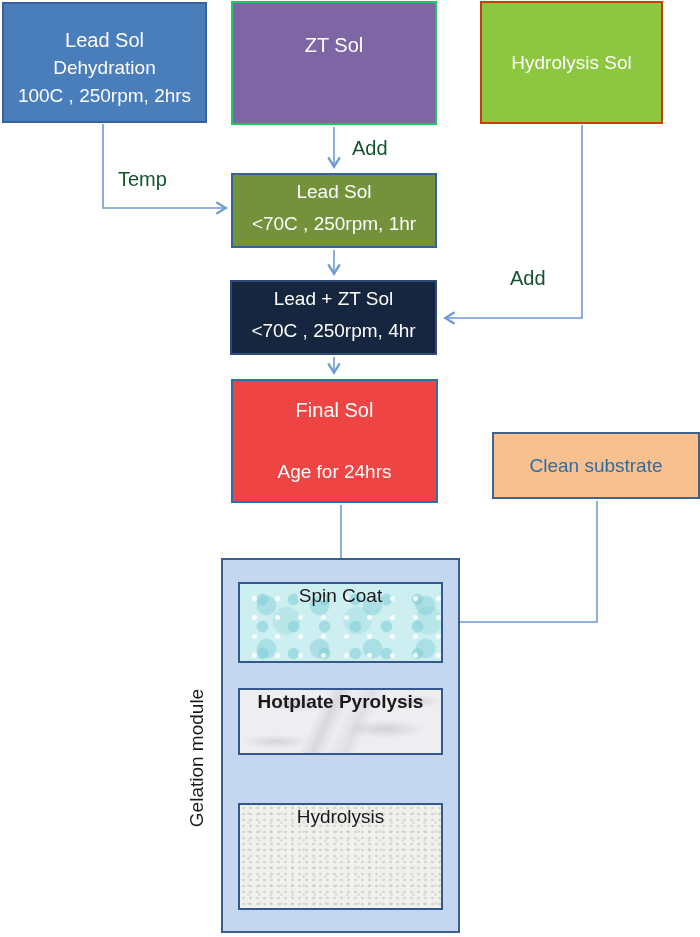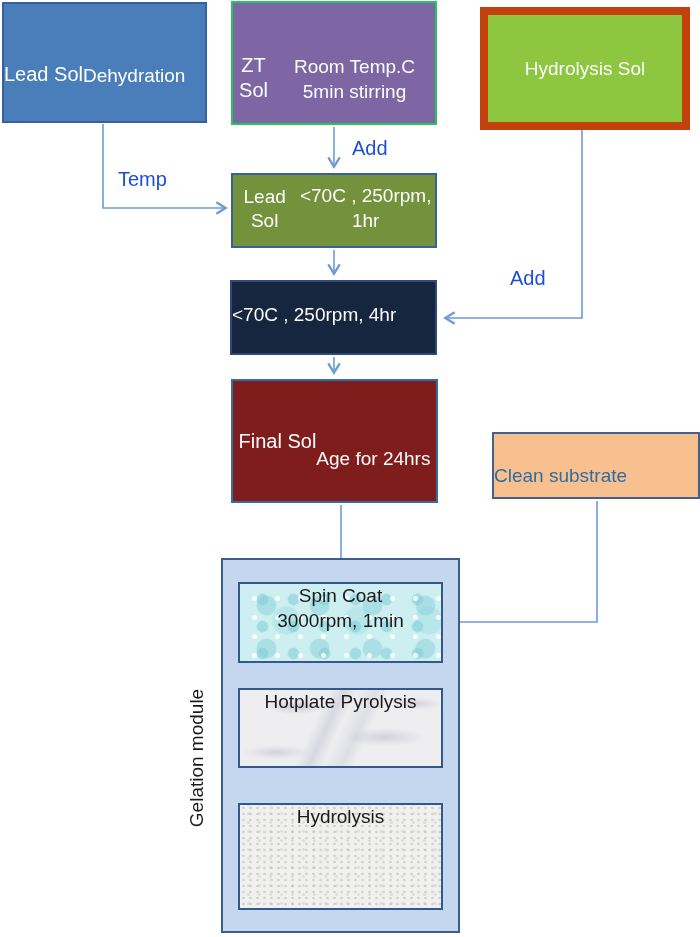--- a/index.html
+++ b/index.html
@@ -1,74 +1,75 @@
 <!DOCTYPE html>
 <html><head>
 <meta charset="utf-8">
 <style>
   html,body{margin:0;padding:0;}
   body{
     width:700px;height:937px;position:relative;background:#ffffff;
     font-family:"Liberation Sans", sans-serif;overflow:hidden;
   }
   .node{
-    position:absolute;box-sizing:border-box;display:flex;flex-direction:row;
+    position:absolute;box-sizing:border-box;display:flex;flex-direction:column;
     align-items:center;color:#fdfdfd;text-align:center;
   }
   .node .title{font-size:20px;line-height:1.25;}
   .node .detail{font-size:19px;line-height:1.3;}
   
   #lead-sol-source{left:2px;top:2px;width:205px;height:121px;background:#4A7EBB;border:2px solid #37619E;padding-top:24px;}
   #lead-sol-source .detail{margin-top:3px;}
   #zt-sol{left:231px;top:1px;width:206px;height:124px;background:#7D66A3;border:2px solid #22c55e;padding-top:30px;}
   #zt-sol .detail{margin-top:3px;}
-  #hydrolysis-sol{left:480px;top:7px;width:210px;height:123px;background:#8DC63F;border:8px solid #c2410c;justify-content:center;}
+  #hydrolysis-sol{left:480px;top:1px;width:183px;height:123px;background:#8DC63F;border:2px solid #c2410c;justify-content:center;}
   #hydrolysis-sol .title{font-size:19px;}
   
   #lead-sol-cooled{left:231px;top:173px;width:206px;height:75px;background:#74923B;border:2px solid #37619E;justify-content:space-between;padding:5px 0 9px;}
   #lead-sol-cooled .title{font-size:19px;}
   #lead-zt-sol{left:230px;top:280px;width:207px;height:75px;background:#16263E;border:2px solid #2F4A78;justify-content:space-between;padding:5px 0 9px;}
   #lead-zt-sol .title{font-size:19px;}
-  #final-sol{left:231px;top:379px;width:207px;height:124px;background:#7f1d1d;border:2px solid #2F6EA8;justify-content:center;}
+  #final-sol{left:231px;top:379px;width:207px;height:124px;background:#ef4444;border:2px solid #2F6EA8;justify-content:center;}
   #final-sol .detail{margin-top:37px;}
   #clean-substrate{left:492px;top:432px;width:208px;height:67px;background:#F9C08F;border:2px solid #44618C;justify-content:flex-start;padding-top:20px;}
   #clean-substrate .title{color:#2E6DA4;font-size:19px;}
   
   #gelation-container{position:absolute;left:221px;top:558px;width:239px;height:375px;background:#C5D7EF;border:2px solid #3A5F8F;box-sizing:border-box;}
   .proc{position:absolute;box-sizing:border-box;border:2px solid #33598C;display:flex;flex-direction:column;justify-content:flex-start;align-items:center;color:#1a1a1a;text-align:center;}
   .proc .title,.proc .detail{font-size:19px;line-height:1.3;}
   #spin-coat{left:238px;top:582px;width:205px;height:81px;
     background-color:#cdeff1;
     background-image:
       radial-gradient(circle, rgba(255,255,255,.85) 2px, transparent 3px),
       radial-gradient(circle, rgba(126,204,214,.55) 5px, rgba(126,204,214,0) 6.5px),
       radial-gradient(circle, rgba(126,204,214,.45) 9px, rgba(126,204,214,0) 10.5px),
       radial-gradient(circle, rgba(170,224,230,.6) 13px, rgba(170,224,230,0) 15px);
     background-size:23px 19px, 31px 27px, 53px 43px, 71px 59px;
     background-position:3px 5px, 7px 2px, 0 0, 11px 7px;
   }
-  #hotplate-pyrolysis{left:238px;top:688px;width:205px;height:80px;
+  #hotplate-pyrolysis{left:238px;top:688px;width:205px;height:67px;
     background-color:#eeeef1;
     background-image:
       radial-gradient(ellipse 42px 11px at 28% 22%, rgba(148,152,168,.38), transparent 70%),
       radial-gradient(ellipse 58px 13px at 72% 62%, rgba(148,152,168,.32), transparent 70%),
       radial-gradient(ellipse 48px 10px at 18% 82%, rgba(148,152,168,.3), transparent 70%),
       radial-gradient(ellipse 36px 9px at 88% 18%, rgba(148,152,168,.3), transparent 70%),
       linear-gradient(115deg, transparent 38%, rgba(158,162,178,.28) 44%, transparent 50%, rgba(158,162,178,.2) 58%, transparent 63%);
+    font-weight: bold;
   }
   #tube-furnace-annealing{left:238px;top:803px;width:205px;height:107px;
     background-color:#f0f0ee;
     background-image:
       radial-gradient(circle, rgba(168,168,162,.4) 1px, transparent 1.7px),
       radial-gradient(circle, rgba(190,190,184,.38) 1px, transparent 1.7px);
     background-size:7px 6px, 11px 9px;
     background-position:0 0, 3px 4px;
   }
   
-  .edge-label{position:absolute;color:#1d4ed8;font-size:20px;white-space:nowrap;}
+  .edge-label{position:absolute;color:#14532d;font-size:20px;white-space:nowrap;}
   #label-cool{left:118px;top:168px;}
   #label-add-zt{left:352px;top:137px;}
   #label-add-hydrolysis{left:510px;top:267px;}
   #gelation-label{
     position:absolute;left:122px;top:747px;width:150px;height:22px;
     text-align:center;font-size:19px;color:#1a1a1a;white-space:nowrap;
     transform:rotate(-90deg);
   }
   #connector-layer{position:absolute;left:0;top:0;}
 </style>
@@ -93,52 +94,52 @@
     <path d="M341,774 L341,796" marker-end="url(#arrowhead)"></path>
   </g>
 </svg>
 
 <div id="gelation-container"></div>
 <div id="gelation-label">Gelation module</div>
 
 <div class="node" id="lead-sol-source">
   <div class="title">Lead Sol</div>
   <div class="detail">Dehydration</div>
+  <div class="detail">100C , 250rpm, 2hrs</div>
 </div>
 
 <div class="node" id="zt-sol">
   <div class="title">ZT Sol</div>
-  <div class="detail">Room Temp.C 5min stirring</div>
 </div>
 
 <div class="node" id="hydrolysis-sol">
   <div class="title">Hydrolysis Sol</div>
 </div>
 
 <div class="node" id="lead-sol-cooled">
   <div class="title">Lead Sol</div>
   <div class="detail">&lt;70C , 250rpm, 1hr</div>
 </div>
 
 <div class="node" id="lead-zt-sol">
+  <div class="title">Lead + ZT Sol</div>
   <div class="detail">&lt;70C , 250rpm, 4hr</div>
 </div>
 
 <div class="node" id="final-sol">
   <div class="title">Final Sol</div>
   <div class="detail">Age for 24hrs</div>
 </div>
 
 <div class="node" id="clean-substrate">
   <div class="title">Clean substrate</div>
 </div>
 
 <div class="proc" id="spin-coat">
   <div class="title">Spin Coat</div>
-  <div class="detail">3000rpm, 1min</div>
 </div>
 
 <div class="proc" id="hotplate-pyrolysis">
   <div class="title">Hotplate Pyrolysis</div>
 </div>
 
 <div class="proc" id="tube-furnace-annealing">
   <div class="detail">Hydrolysis</div>
 </div>
 

